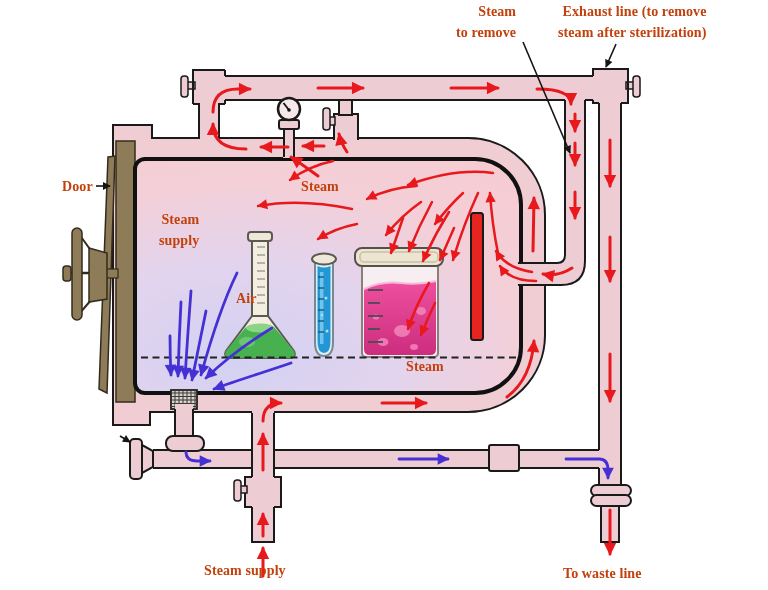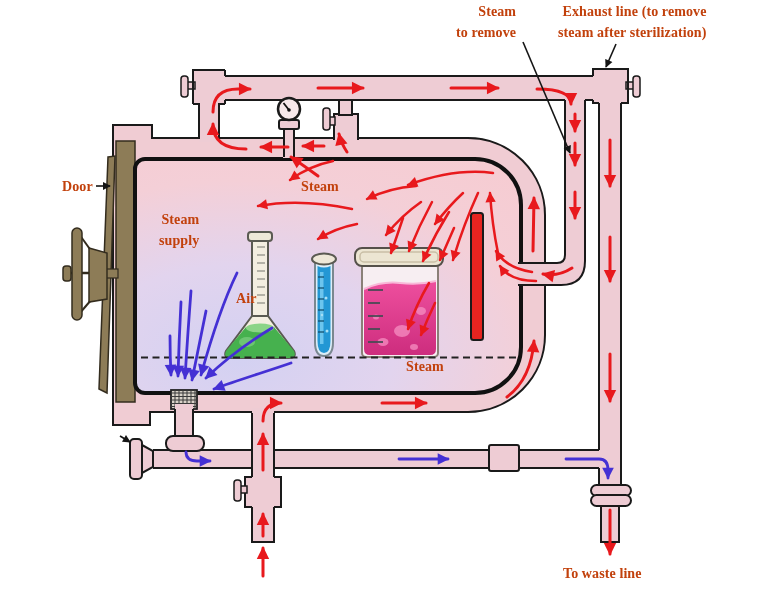--- a/index.html
+++ b/index.html
@@ -314,15 +314,16 @@
   <span class="ln">steam after sterilization)</span>
 </div>
 <div class="lbl" style="left:62px;top:176px">Door</div>
 <div class="lbl" style="left:159px;top:209px">
   <span class="ln">Steam</span>
   <span class="ln">supply</span>
 </div>
 <div class="lbl" style="left:301px;top:176px">Steam</div>
 <div class="lbl" style="left:236px;top:288px">Air</div>
 <div class="lbl" style="left:406px;top:356px">Steam</div>
+<div class="lbl" style="left:204px;top:560px">Steam supply</div>
 <div class="lbl" style="left:563px;top:563px">To waste line</div>
 
 </div>
 
 </body></html>

